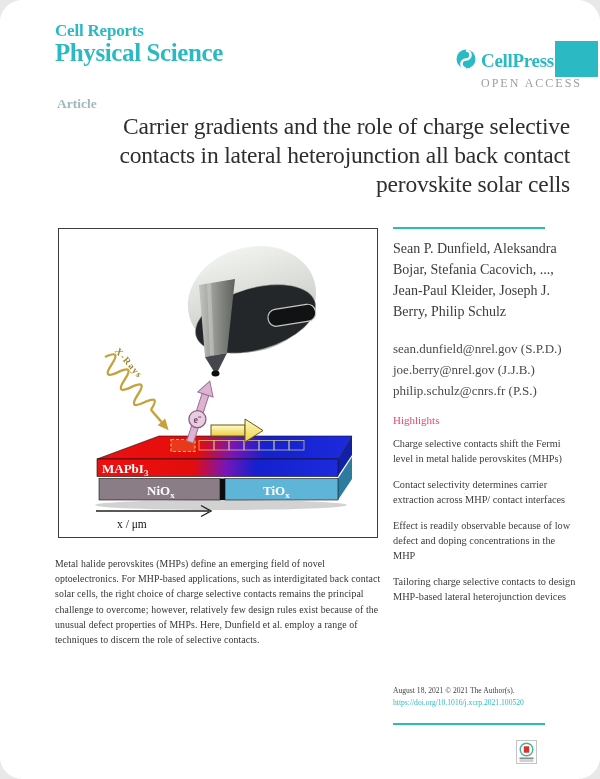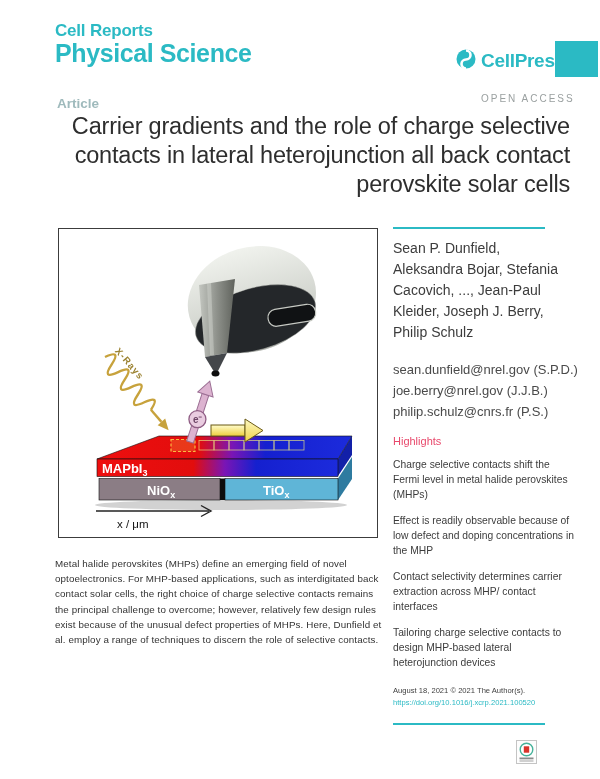--- a/index.html
+++ b/index.html
@@ -1,27 +1,27 @@
 <!DOCTYPE html>
 <html><head>
 <meta charset="utf-8">
 <style>
   html,body { margin:0; padding:0; background:#e8e8e8; }
   .page {
     position:relative; width:600px; height:779px; background:#ffffff;
-    margin:0 auto; font-family:Liberation Sans, sans-serif; overflow:hidden;
+    margin:0 auto; font-family:Liberation Serif, serif; overflow:hidden;border-radius:22px;
   }
   
   .brand { position:absolute; left:55px; top:22px; color:#2bbac4; line-height:1.04; }
   .brand-line1 { font-size:17px; font-weight:bold; letter-spacing:-0.2px; }
   .brand-line2 { font-size:25px; font-weight:bold; letter-spacing:-0.4px; }
   .cellpress { position:absolute; left:455px; top:48px; }
   .cp-row { display:flex; align-items:center; gap:4px; }
   .cp-name { color:#2bbac4; font-size:19px; font-weight:bold; letter-spacing:-0.3px; }
-  .cp-oa { color:#9aa0a0; font-size:10px; letter-spacing:2px; margin-top:19px; margin-left:26px; }
+  .cp-oa { color:#9aa0a0; font-size:12px; letter-spacing:2px; margin-top:2px; margin-left:26px; }
   .teal-block { position:absolute; left:555px; top:41px; width:43px; height:36px; background:#2bbac4; }
   
   .kicker { position:absolute; left:57px; top:96px; font-size:13.5px; font-weight:600; color:#9fbabc; }
   .title { position:absolute; left:55px; top:112px; width:515px; font-size:23.5px;
            color:#2e2e2e; line-height:1.24; letter-spacing:-0.2px; font-weight:400;text-align:right; }
   
   .figure-box { position:absolute; left:58px; top:228px; width:320px; height:310px;
                 border:1px solid #3c3c3c; box-sizing:border-box; background:#fff;
                 box-shadow: inset 0 0 0 1px #fff; }
   
@@ -171,22 +171,22 @@
   <div class="sidebar">
     <div class="rule-teal"></div>
     <div class="authors">Sean P. Dunfield, Aleksandra Bojar, Stefania Cacovich, ..., Jean-Paul Kleider, Joseph J. Berry, Philip Schulz</div>
     <div class="emails">
       <div>sean.dunfield@nrel.gov (S.P.D.)</div>
       <div>joe.berry@nrel.gov (J.J.B.)</div>
       <div>philip.schulz@cnrs.fr (P.S.)</div>
     </div>
     <div class="hl-head">Highlights</div>
     <div class="hl-item">Charge selective contacts shift the Fermi level in metal halide perovskites (MHPs)</div>
+    <div class="hl-item">Contact selectivity determines carrier extraction across MHP/ contact interfaces</div>
     <div class="hl-item">Effect is readily observable because of low defect and doping concentrations in the MHP</div>
-    <div class="hl-item">Contact selectivity determines carrier extraction across MHP/ contact interfaces</div>
     <div class="hl-item">Tailoring charge selective contacts to design MHP-based lateral heterojunction devices</div>
   </div>
 
   <div class="citation">
     <div class="cite-date">August 18, 2021 © 2021 The Author(s).</div>
     <a class="doi" href="#">https://doi.org/10.1016/j.xcrp.2021.100520</a>
   </div>
   <div class="rule-bottom rule-teal"></div>
 
   <div class="badge">

